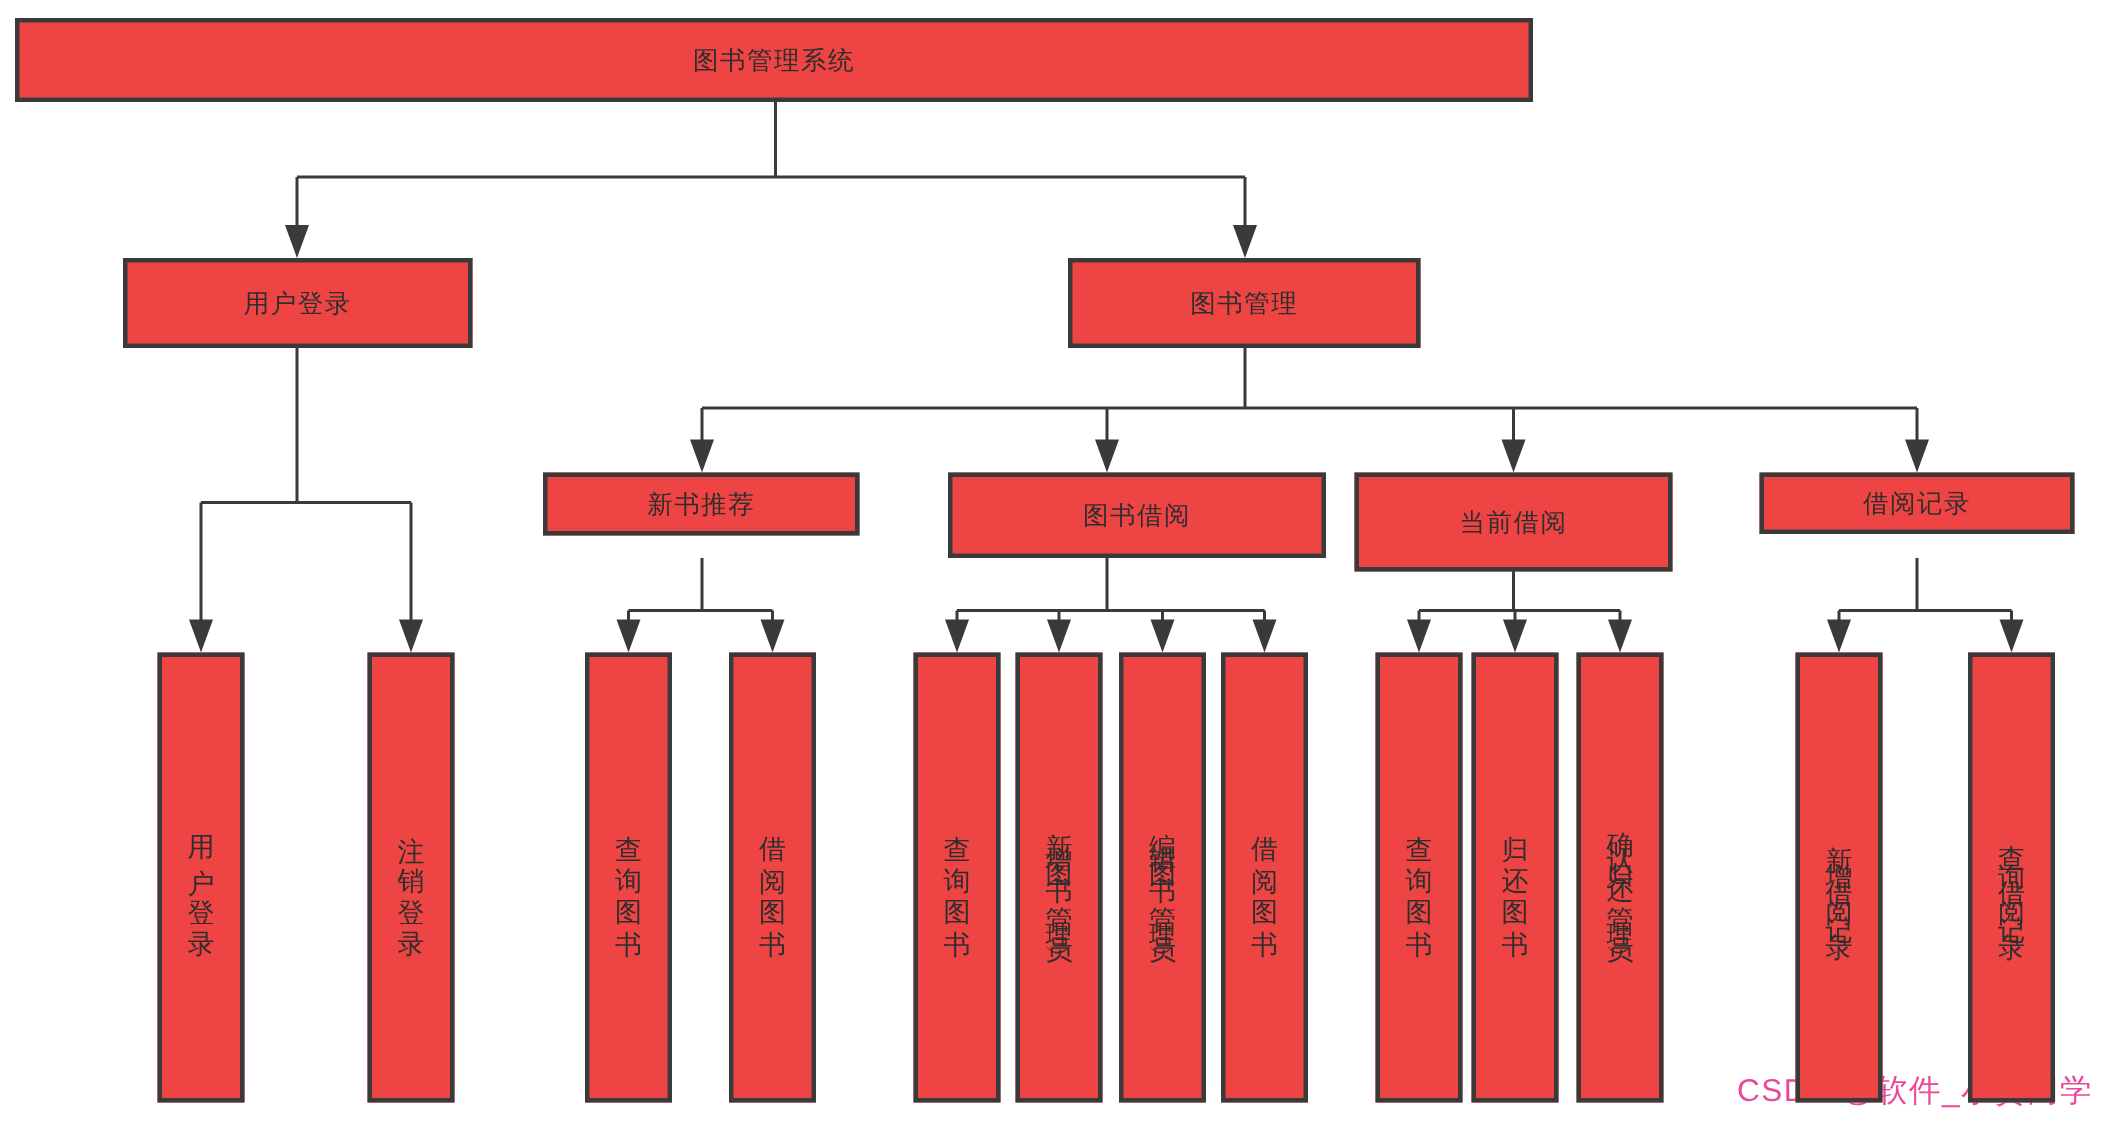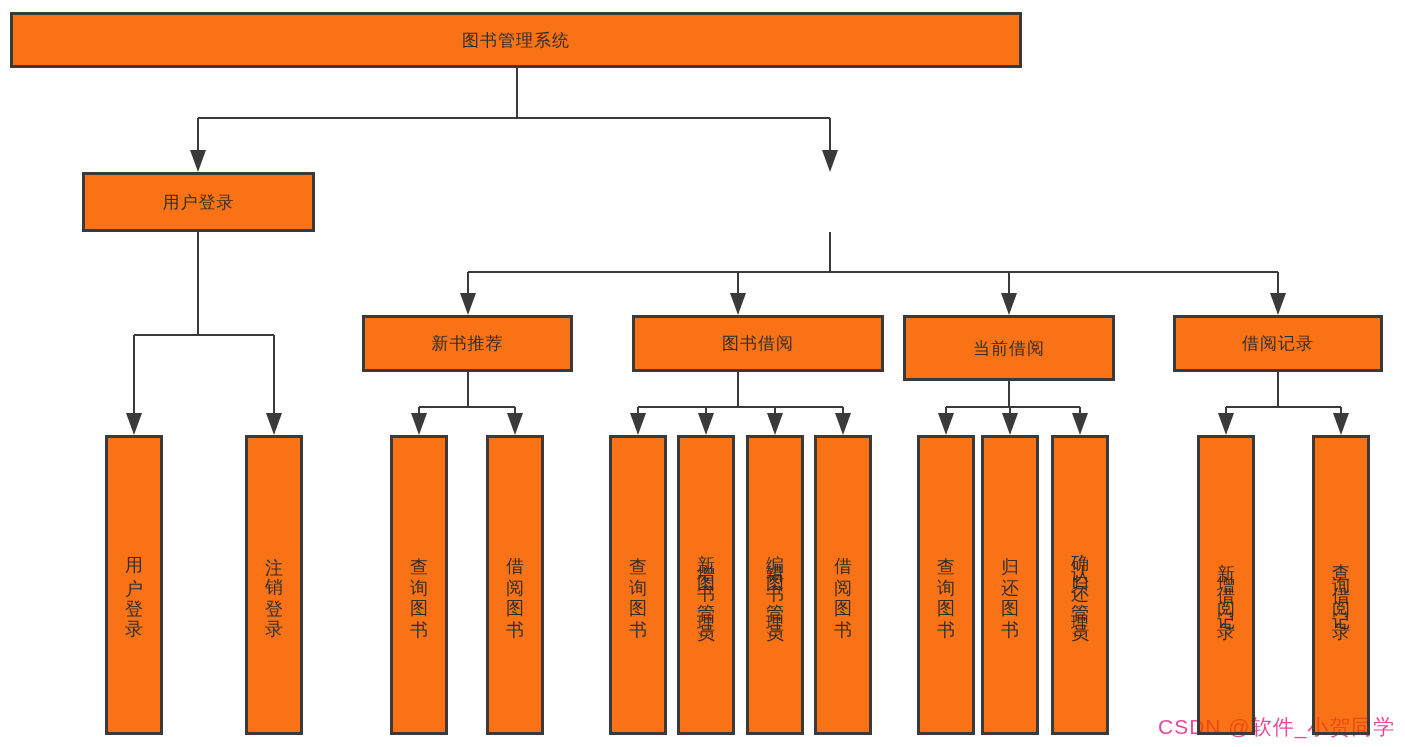--- a/index.html
+++ b/index.html
@@ -7,21 +7,21 @@
   #canvas{
     position:relative;
     width:1405px;height:747px;
     background:#ffffff;
     overflow:hidden;
   }
   #wires{position:absolute;left:0;top:0;z-index:0;}
   .node{
     position:absolute;
     box-sizing:border-box;
-    background:#f97316;
+    background:#ef4444;
     border:3px solid #3a3a3a;
     display:flex;align-items:center;justify-content:center;
     color:#2e2e2e;
     z-index:1;
   }
   .hnode{font-size:17px;letter-spacing:1px;}
   .root{left:10px;top:12px;width:1012px;height:56px;}
   .leaf{top:435px;width:58px;height:300px;}
   .vtext{
     writing-mode:vertical-rl;
@@ -112,31 +112,34 @@
     </g>
   </svg>
 
   <div class="node hnode root">
     <span>图书管理系统</span>
   </div>
 
   <div class="node hnode" style="left:82px;top:172px;width:233px;height:60px;">
     <span>用户登录</span>
   </div>
+  <div class="node hnode" style="left:712px;top:172px;width:235px;height:60px;">
+    <span>图书管理</span>
+  </div>
 
-  <div class="node hnode" style="left:362px;top:315px;width:211px;height:57px;">
+  <div class="node hnode" style="left:362px;top:315px;width:211px;height:42px;">
     <span>新书推荐</span>
   </div>
   <div class="node hnode" style="left:632px;top:315px;width:252px;height:57px;">
     <span>图书借阅</span>
   </div>
   <div class="node hnode" style="left:903px;top:315px;width:212px;height:66px;">
     <span>当前借阅</span>
   </div>
-  <div class="node hnode" style="left:1173px;top:315px;width:210px;height:57px;">
+  <div class="node hnode" style="left:1173px;top:315px;width:210px;height:41px;">
     <span>借阅记录</span>
   </div>
 
   <div class="node leaf" style="left:105px;">
     <span class="vtext sp4">用户登录</span>
   </div>
   <div class="node leaf" style="left:245px;">
     <span class="vtext sp4">注销登录</span>
   </div>
 

